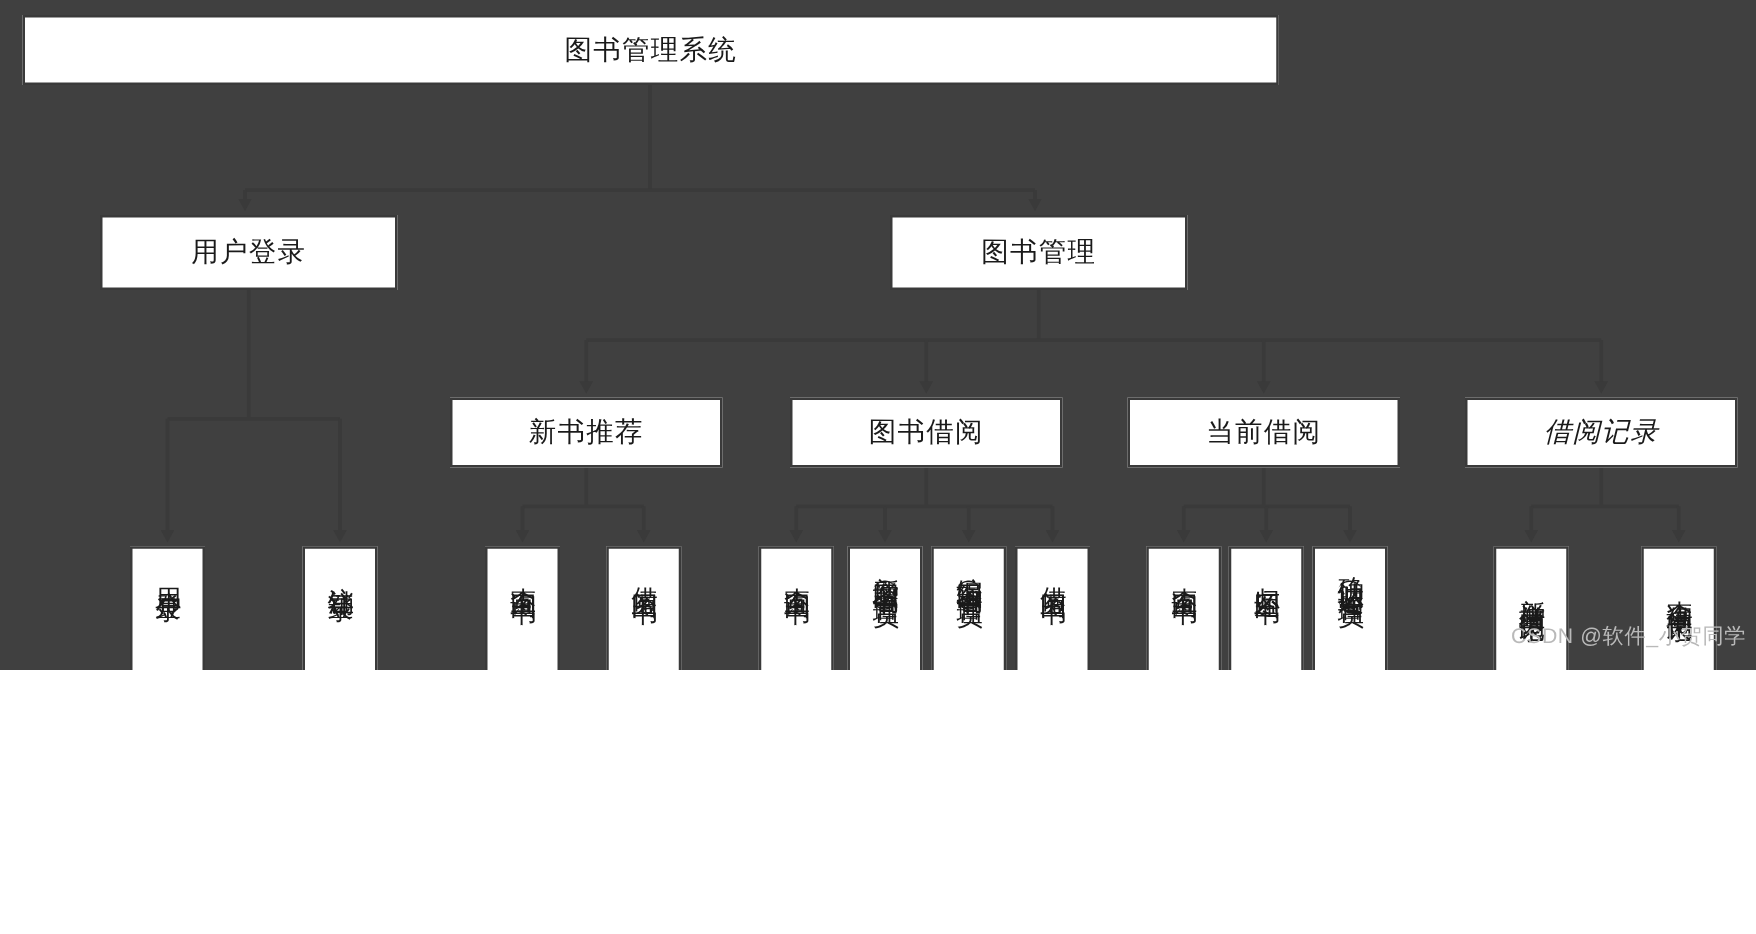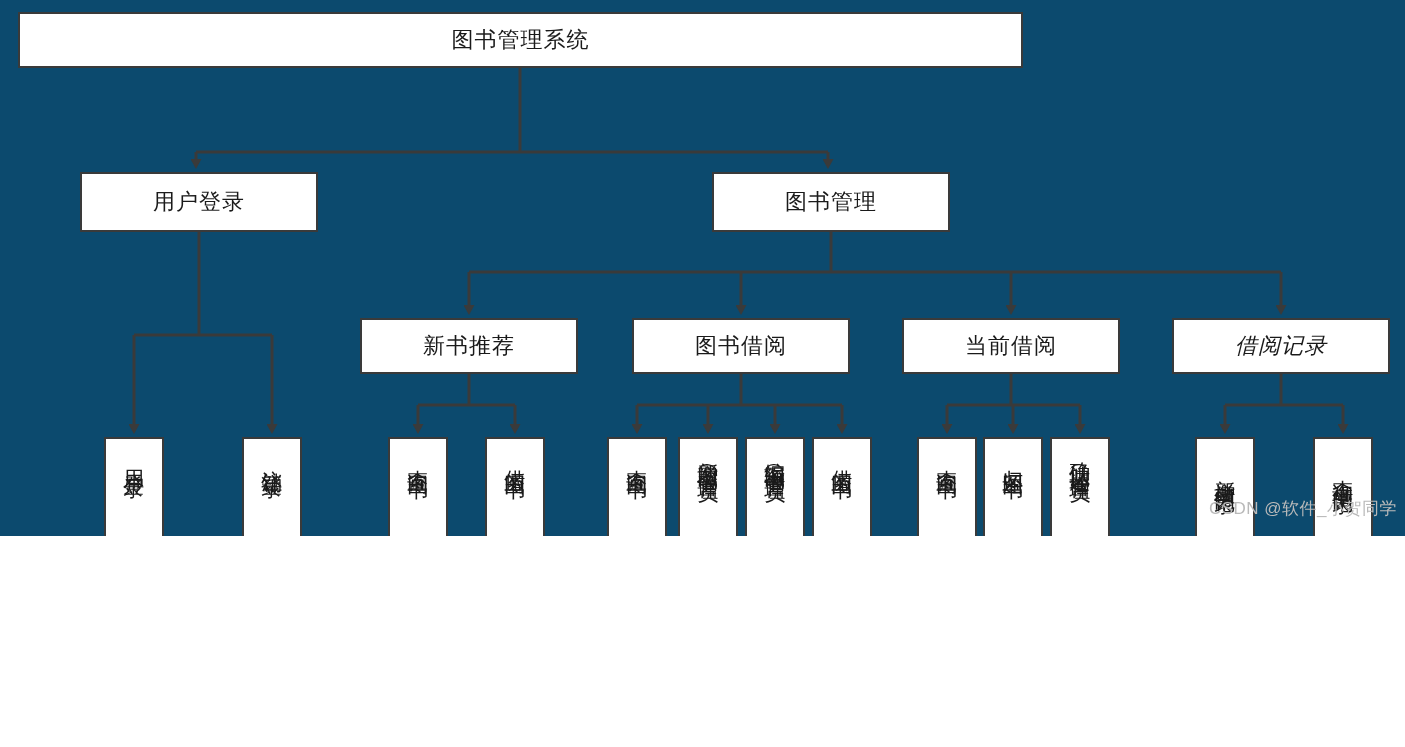--- a/index.html
+++ b/index.html
@@ -7,21 +7,21 @@
     padding: 0;
     background: #ffffff;
   }
   body {
     font-family: "Liberation Sans", "DejaVu Sans", sans-serif;
   }
   #canvas {
     position: relative;
     width: 1405px;
     height: 536px;
-    background: #0c4a6e;
+    background: #404040;
     overflow: hidden;
   }
   svg.connectors {
     position: absolute;
     left: 0;
     top: 0;
     width: 1405px;
     height: 747px;
     pointer-events: none;
   }

